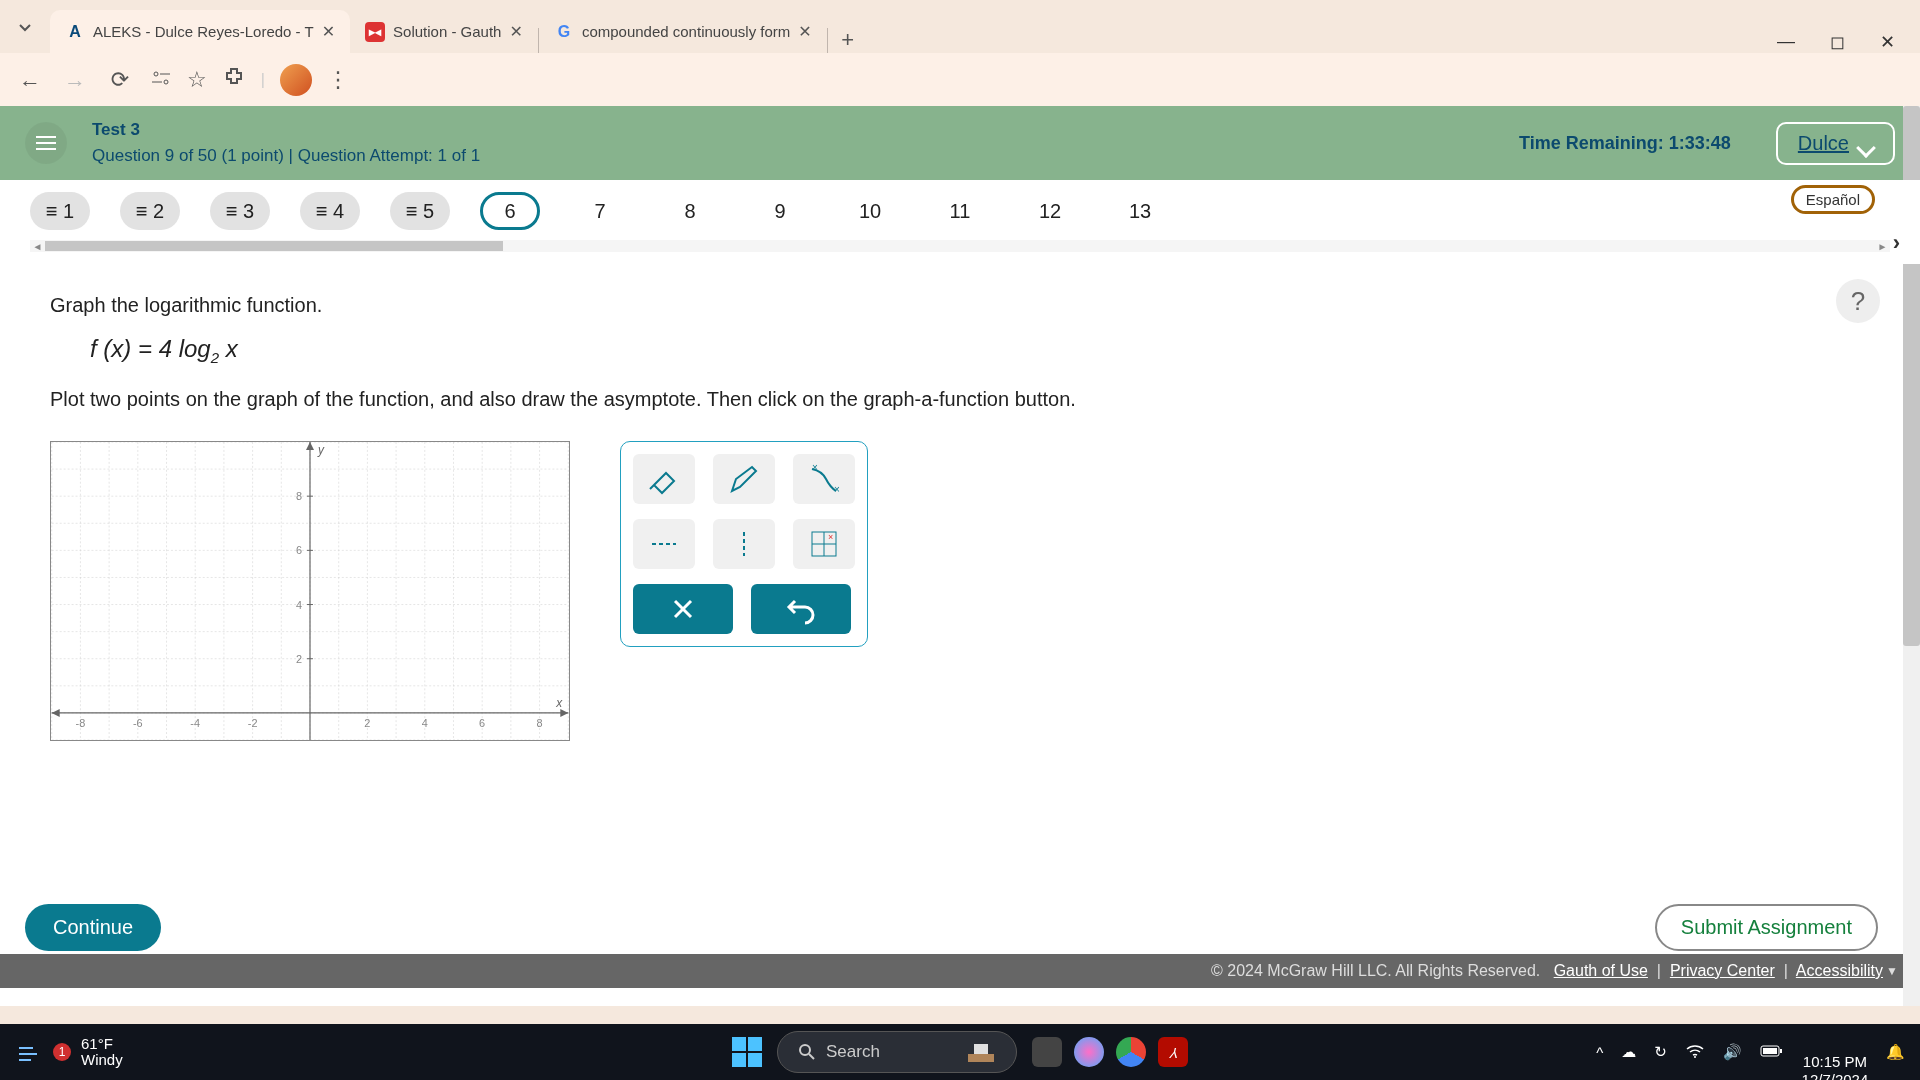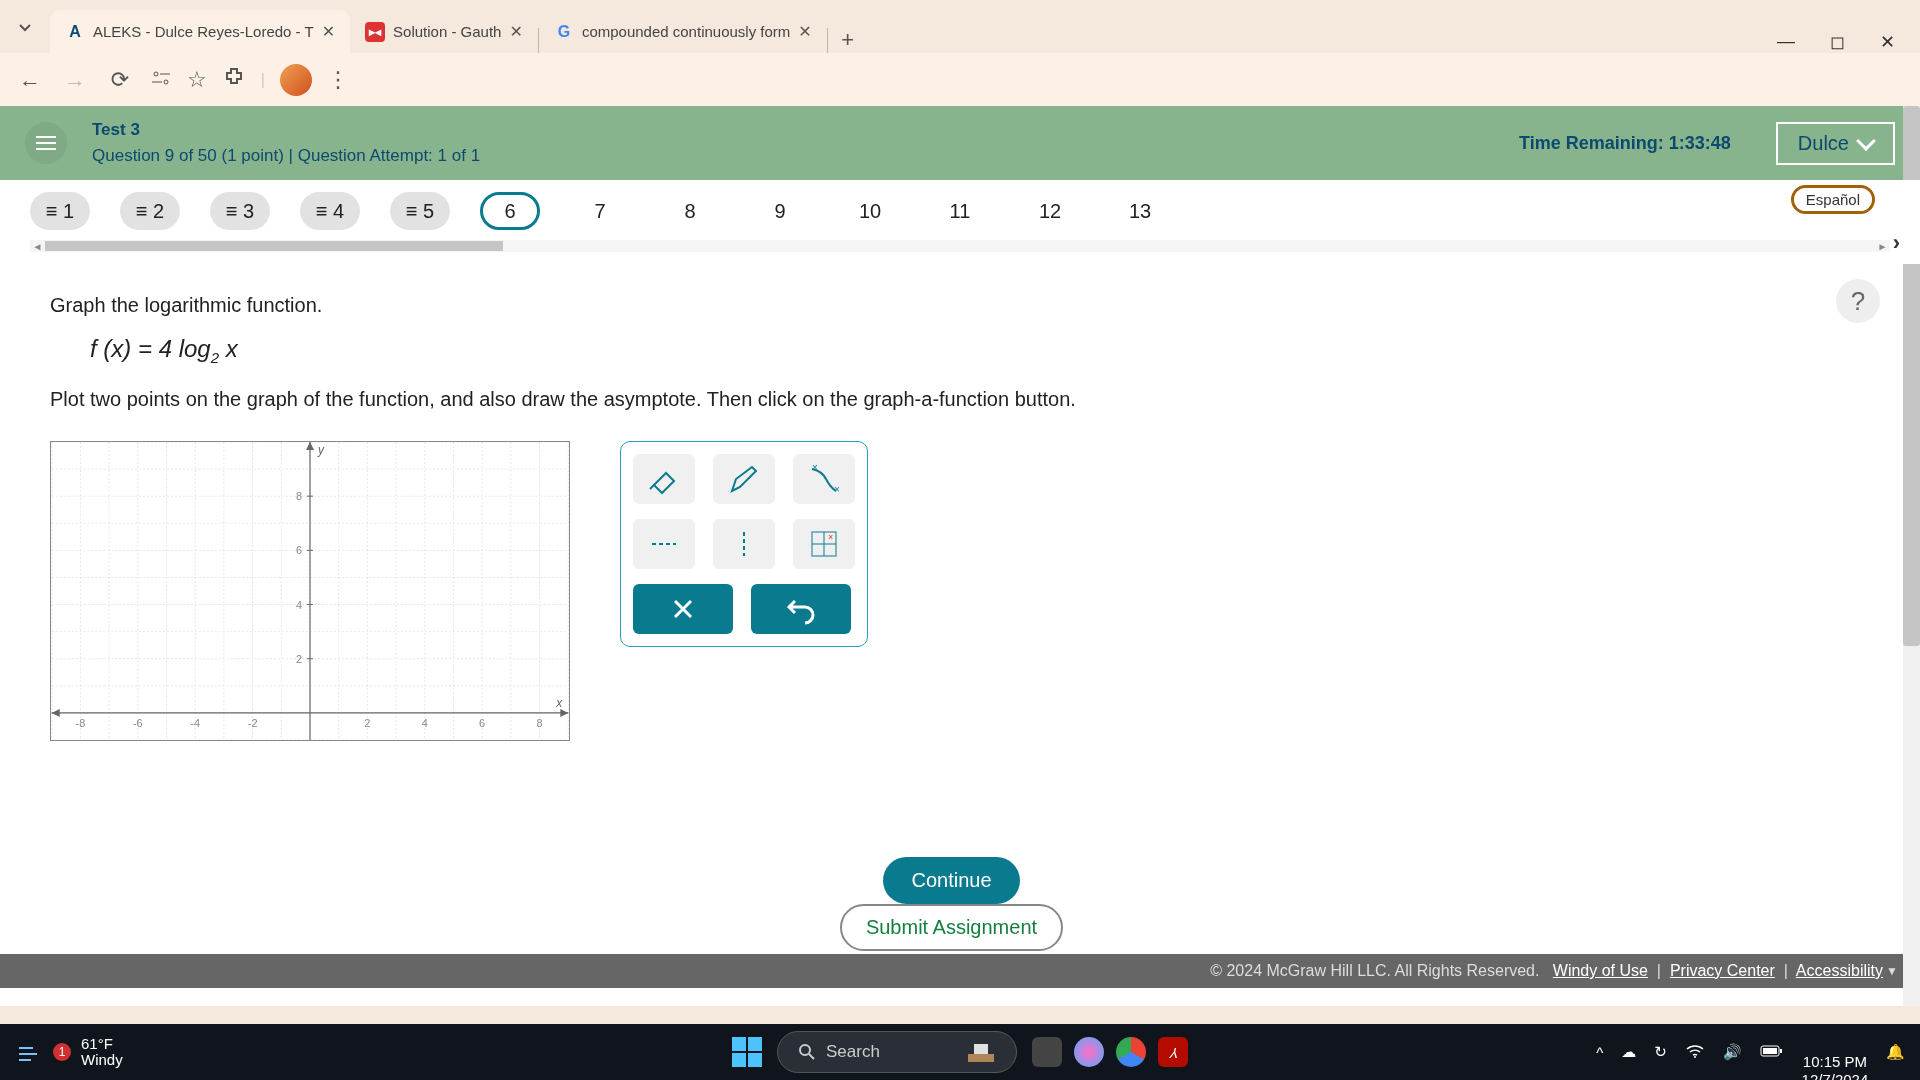--- a/index.html
+++ b/index.html
@@ -34,21 +34,21 @@
 .vscroll-thumb { position: absolute; top: 0; width: 100%; height: 60%; background: #c5c5c5; border-radius: 3px; }
 
 
 .green-header { background: #87b38d; color: #0c4a6e; padding: 14px 25px; display: flex; align-items: center; gap: 25px; }
 .hamburger { width: 42px; height: 42px; border-radius: 50%; background: rgba(0,0,0,0.05); display: flex; align-items: center; justify-content: center; }
 .hamburger span { display: block; width: 20px; height: 2px; background: #fff; box-shadow: 0 -6px 0 #fff, 0 6px 0 #fff; }
 .header-text { flex: 1; }
 .test-name { font-size: 17px; font-weight: bold; margin-bottom: 6px; }
 .q-info { font-size: 17px; }
 .time-remaining { font-size: 18px; font-weight: bold; margin-right: 20px; }
-.user-btn { border: 2px solid #fff; border-radius: 0; padding: 8px 20px; font-size: 20px; display: flex; align-items: center; gap: 10px; }
+.user-btn { border: 2px solid #fff; border-radius: 10px; padding: 8px 20px; font-size: 20px; display: flex; align-items: flex-end; gap: 10px; text-decoration: underline; }
 .chev-down { width: 14px; height: 14px; border-right: 3px solid #fff; border-bottom: 3px solid #fff; transform: rotate(45deg); margin-top: -5px; }
 
 
 .q-nav-wrap { position: relative; background: #fff; padding: 12px 30px; }
 .espanol { position: absolute; top: 5px; right: 45px; border: 3px solid #a16207; border-radius: 15px; padding: 3px 12px; font-size: 15px; color: #333; }
 .q-nav { display: flex; align-items: center; gap: 30px; }
 .q-pill { min-width: 60px; height: 38px; border-radius: 19px; display: flex; align-items: center; justify-content: center; font-size: 20px; font-weight: 500; color: #222; }
 .q-pill.answered { background: #e2e2e2; }
 .q-pill.current { border: 3px solid #0a7a8f; background: #fff; }
 .q-nav-next { position: absolute; right: 20px; font-size: 22px; font-weight: bold; color: #333; }
@@ -72,21 +72,21 @@
 
 
 .toolbox { border: 1px solid #22a0c0; border-radius: 10px; padding: 12px; display: flex; flex-direction: column; gap: 15px; }
 .tool-row { display: flex; gap: 18px; }
 .tool { width: 62px; height: 50px; border-radius: 6px; background: #f0f0f0; display: flex; align-items: center; justify-content: center; color: #0a7a8f; font-size: 22px; }
 .tool svg { width: 32px; height: 32px; }
 .tool.action { background: #0a7a8f; color: #fff; width: 100px; }
 .tool.action svg { stroke: #fff; }
 
 
-.bottom-btns { position: absolute; bottom: 55px; left: 0; right: 17px; padding: 0 25px; display: flex; justify-content: space-between; align-items: center; flex-direction: column; }
+.bottom-btns { position: absolute; bottom: 55px; left: 0; right: 17px; padding: 0 25px; display: flex; justify-content: space-between; align-items: center; }
 .continue-btn { background: #0a7a8f; color: #fff; border-radius: 25px; padding: 12px 28px; font-size: 20px; font-weight: 500; }
 .submit-btn { border: 2px solid #888; border-radius: 25px; padding: 10px 24px; font-size: 20px; color: #15803d; }
 
 
 .copyright { position: absolute; bottom: 18px; left: 0; right: 17px; background: #666; color: #ddd; font-size: 16px; padding: 8px 20px; text-align: right; }
 .copyright a { color: #fff; text-decoration: underline; }
 .copyright .tri { position: absolute; right: 5px; top: 10px; font-size: 12px; }
 
 
 .taskbar { position: absolute; bottom: 0; left: 0; right: 0; height: 56px; background: #10141c; display: flex; align-items: center; color: #fff; padding: 0 15px; }
@@ -330,21 +330,21 @@
     </div>
   </div>
 
   <div class="bottom-btns">
     <div class="continue-btn">Continue</div>
     <div class="submit-btn">Submit Assignment</div>
   </div>
 
   <div class="copyright">
     <span>© 2024 McGraw Hill LLC. All Rights Reserved.</span>&nbsp;&nbsp;
-    <a>Windy of Use</a> &nbsp;|&nbsp;
+    <a>Gauth of Use</a> &nbsp;|&nbsp;
     <a>Privacy Center</a> &nbsp;|&nbsp;
     <a>Accessibility</a>
     <span class="tri">▼</span>
   </div>
 </div>
 
 <div class="taskbar">
   <div class="weather">
     <svg width="28" height="28" viewBox="0 0 28 28">
         <path d="M4 10 h14 M4 16 h18 M4 22 h12" stroke="#7ac0ff" stroke-width="2" fill="none"></path>

